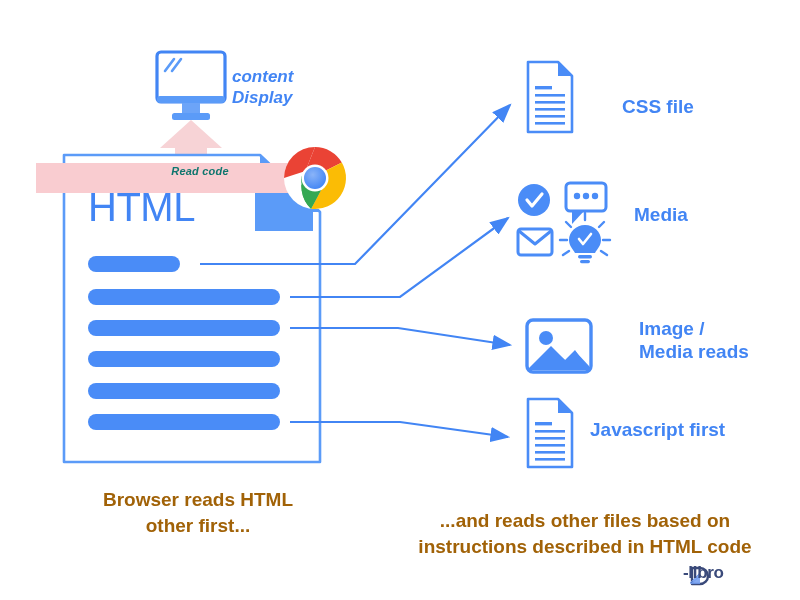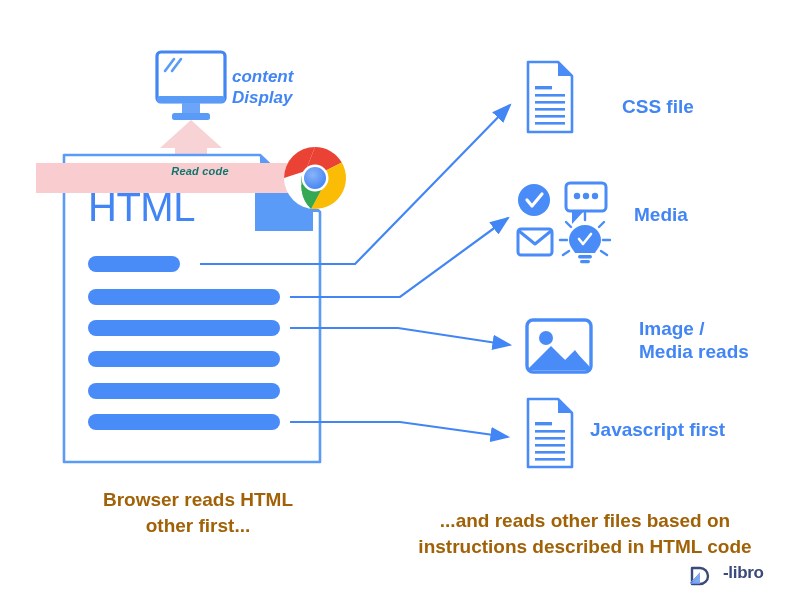--- a/index.html
+++ b/index.html
@@ -82,21 +82,21 @@
     color: #a16207;
     text-align: center;
     line-height: 1.35;
     font-weight: bold;
   }
   #caption-left { left: 48px; top: 487px; width: 300px; }
   #caption-right { left: 390px; top: 508px; width: 390px; }
 
   
   #logo {
-    left: 723px;
+    left: 683px;
     top: 563px;
     display: flex;
     align-items: center;
     gap: 1px;
   }
   #logo-text {
     font-size: 17px;
     font-weight: bold;
     color: #3a4a7a;
     letter-spacing: -0.3px;

